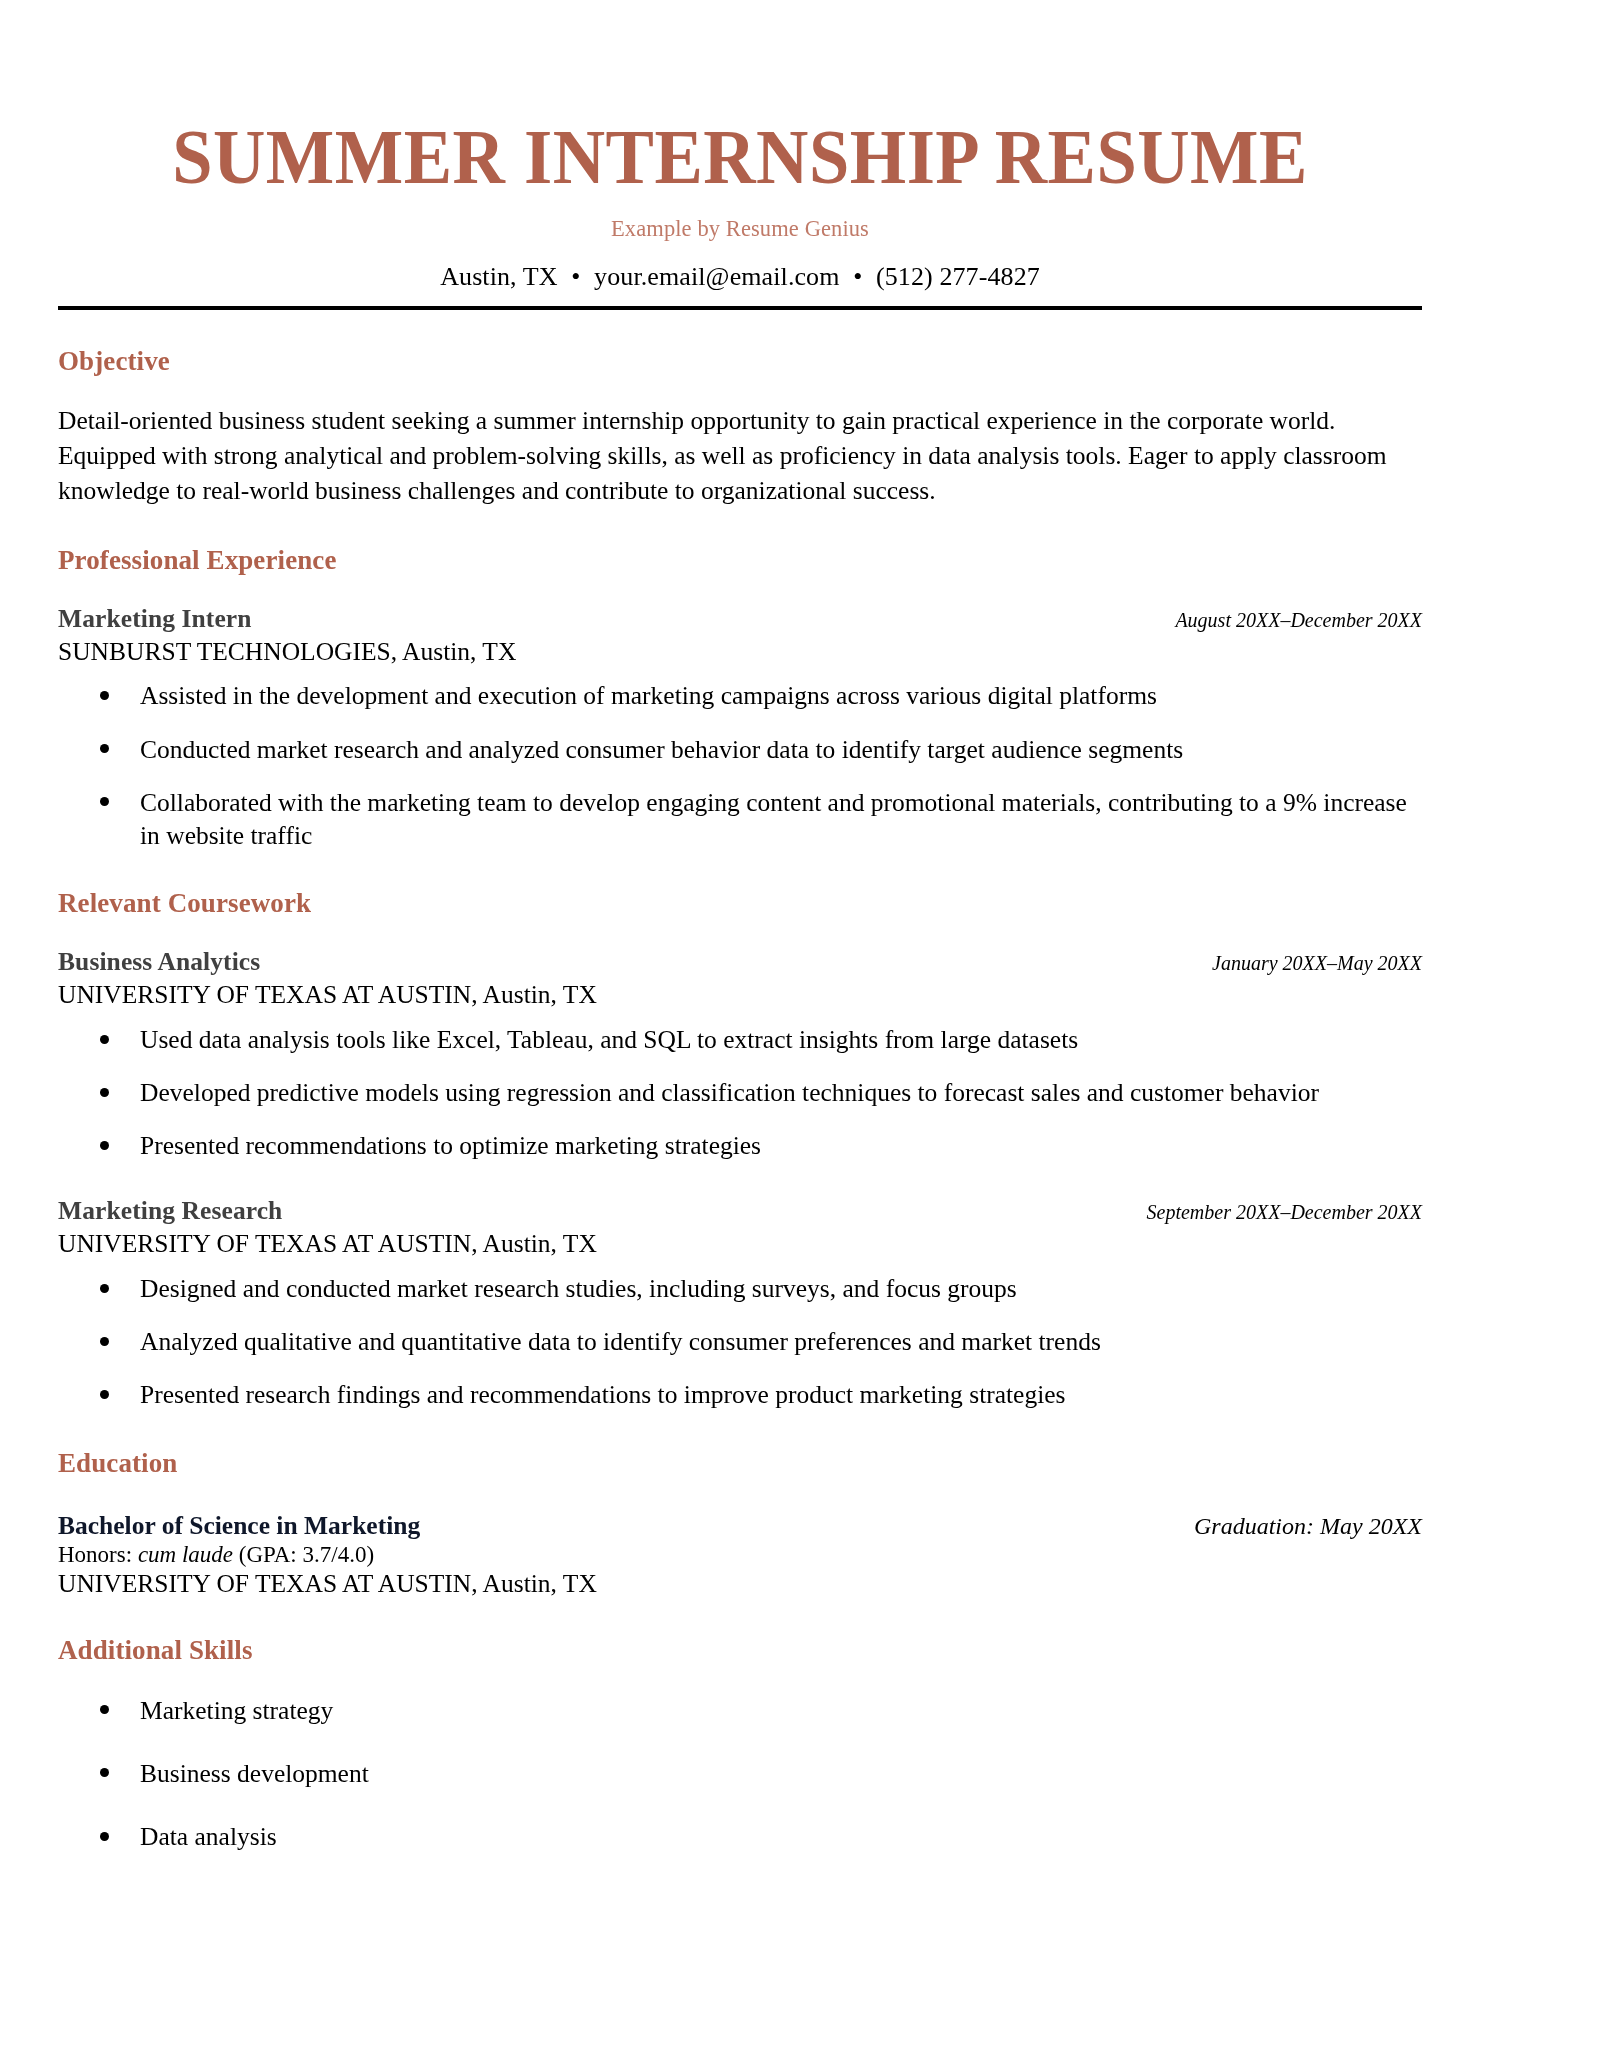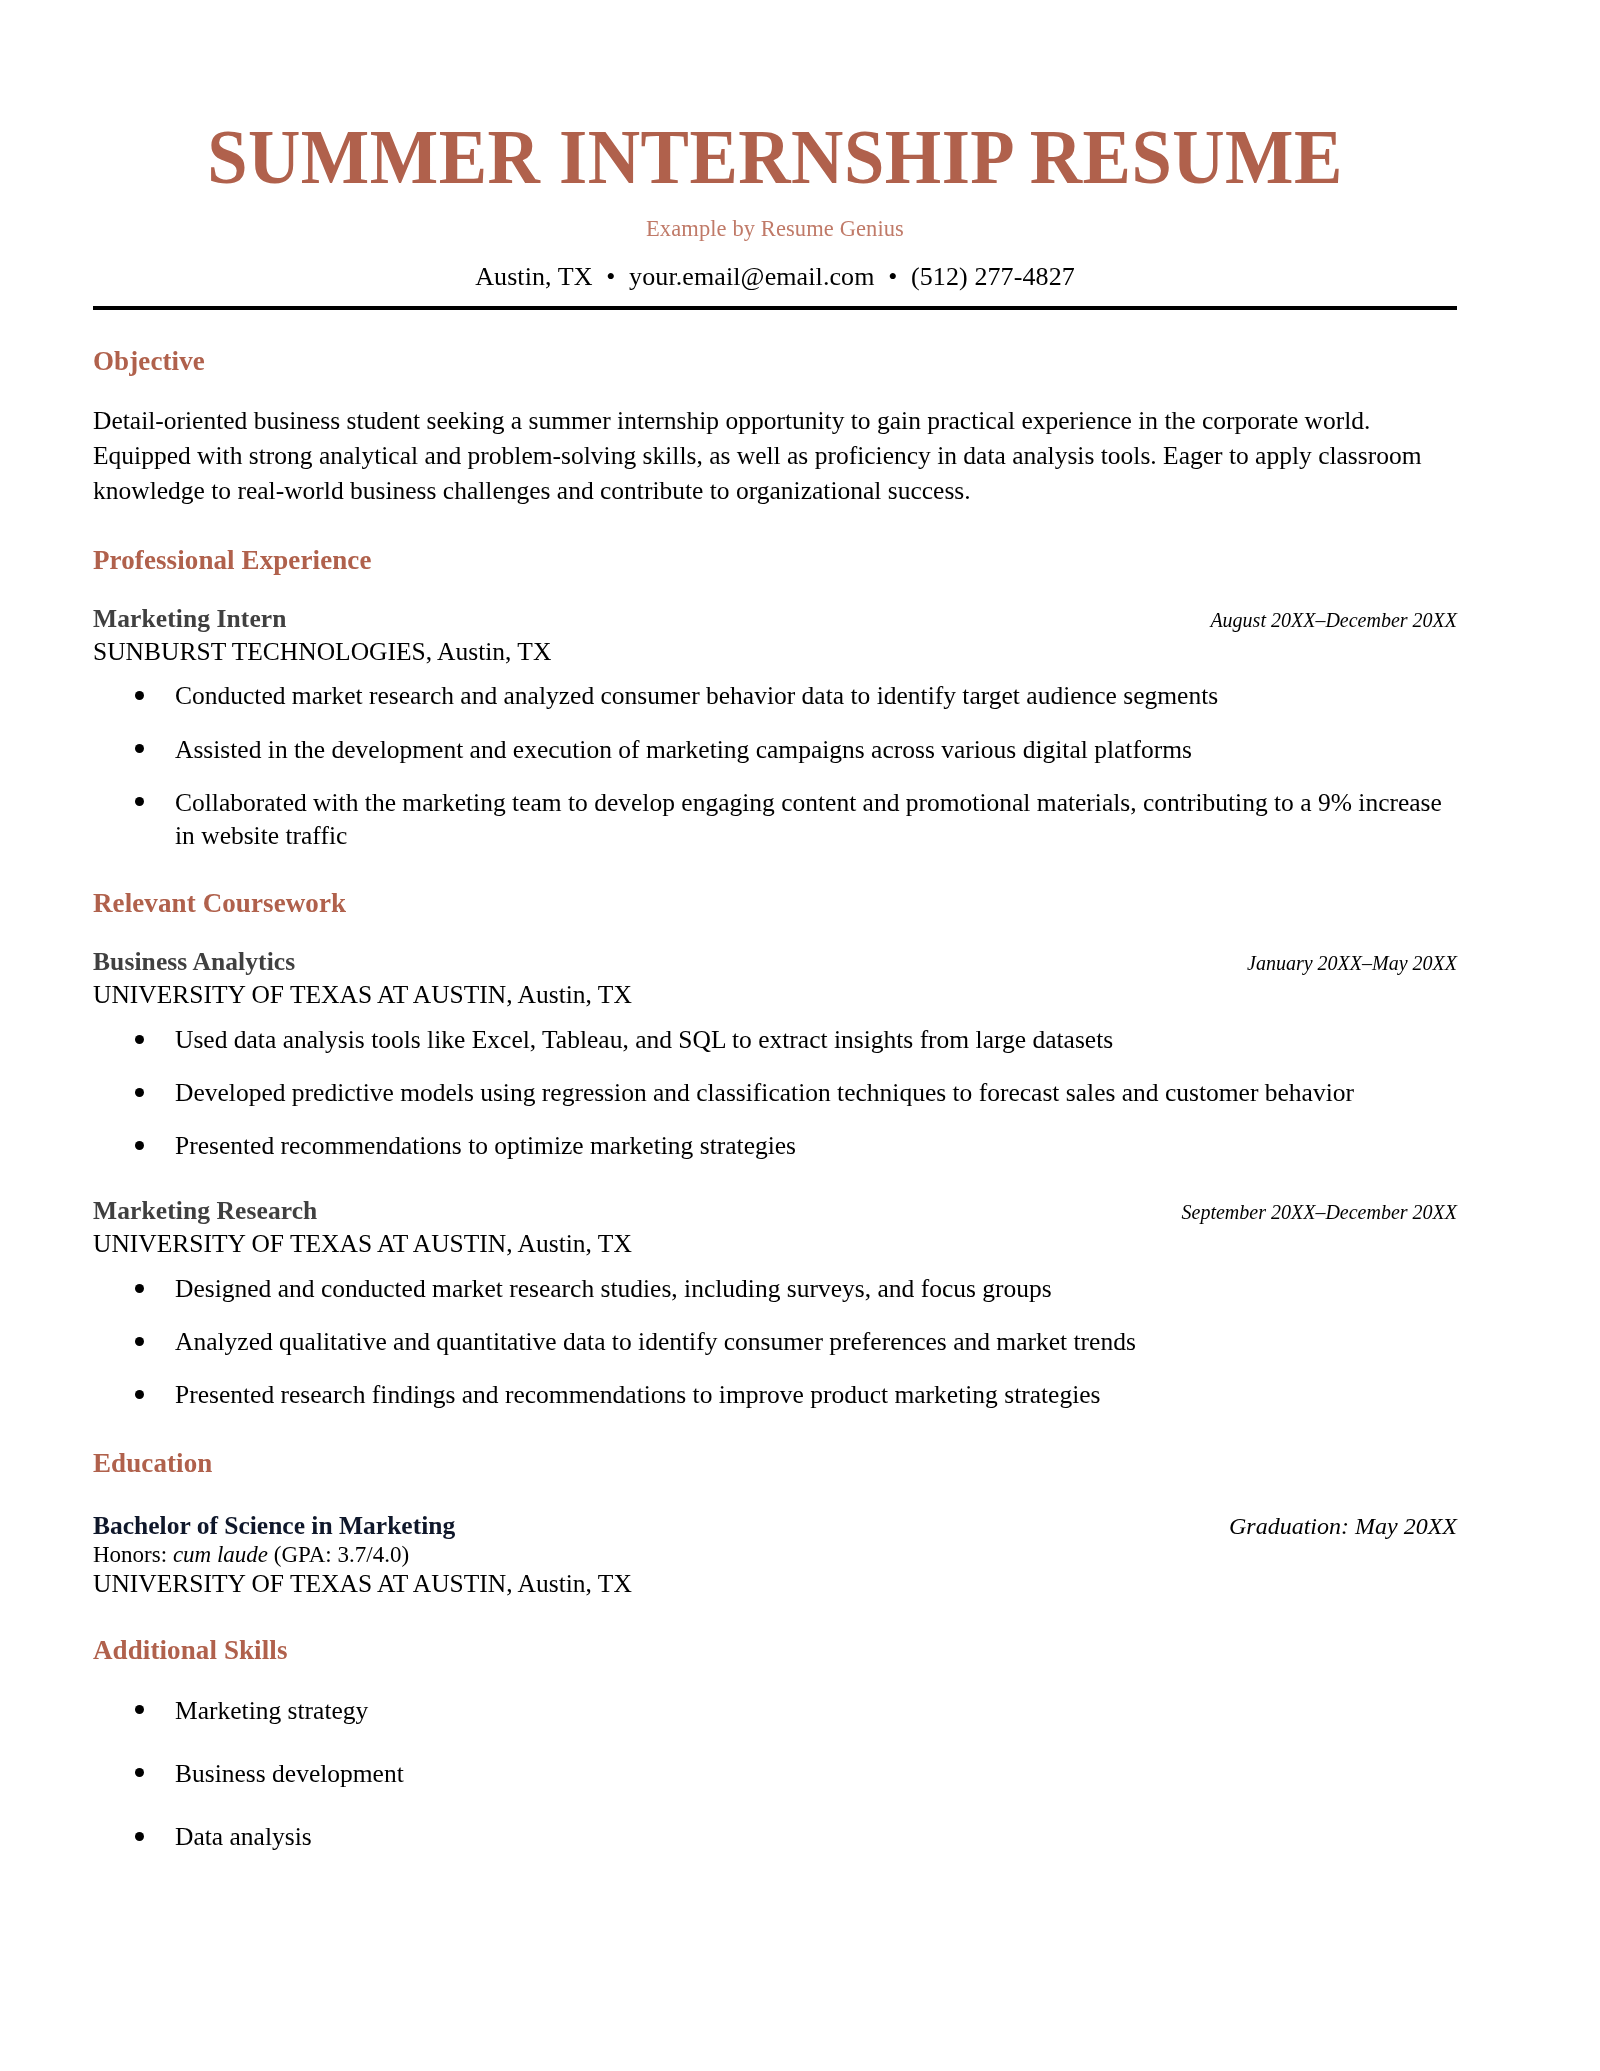--- a/index.html
+++ b/index.html
@@ -14,21 +14,20 @@
     color: #000000;
     -webkit-font-smoothing: antialiased;
   }
   .page {
     width: 1480px;
     min-height: 2071px;
     box-sizing: border-box;
     padding: 0 58px 40px 58px;
     background: #ffffff;
     position: relative;
-    margin-left: 35px;
   }
 
   
   .header {
     text-align: center;
     padding-top: 118px;
   }
   .resume-title {
     color: #b0614c;
     font-size: 78px;
@@ -195,22 +194,22 @@
   <div class="section">
     <div class="section-heading">Professional Experience</div>
 
     <div class="entry">
       <div class="entry-head">
         <span class="entry-title">Marketing Intern</span>
         <span class="entry-date">August 20XX–December 20XX</span>
       </div>
       <div class="entry-org">SUNBURST TECHNOLOGIES, Austin, TX</div>
       <ul class="bullets">
+        <li><span class="dot"></span><span>Assisted in the development and execution of marketing campaigns across various digital platforms</span></li>
         <li><span class="dot"></span><span>Conducted market research and analyzed consumer behavior data to identify target audience segments</span></li>
-        <li><span class="dot"></span><span>Assisted in the development and execution of marketing campaigns across various digital platforms</span></li>
         <li><span class="dot"></span><span>Collaborated with the marketing team to develop engaging content and promotional materials, contributing to a 9% increase in website traffic</span></li>
       </ul>
     </div>
   </div>
 
   <div class="section">
     <div class="section-heading">Relevant Coursework</div>
 
     <div class="entry">
       <div class="entry-head">

